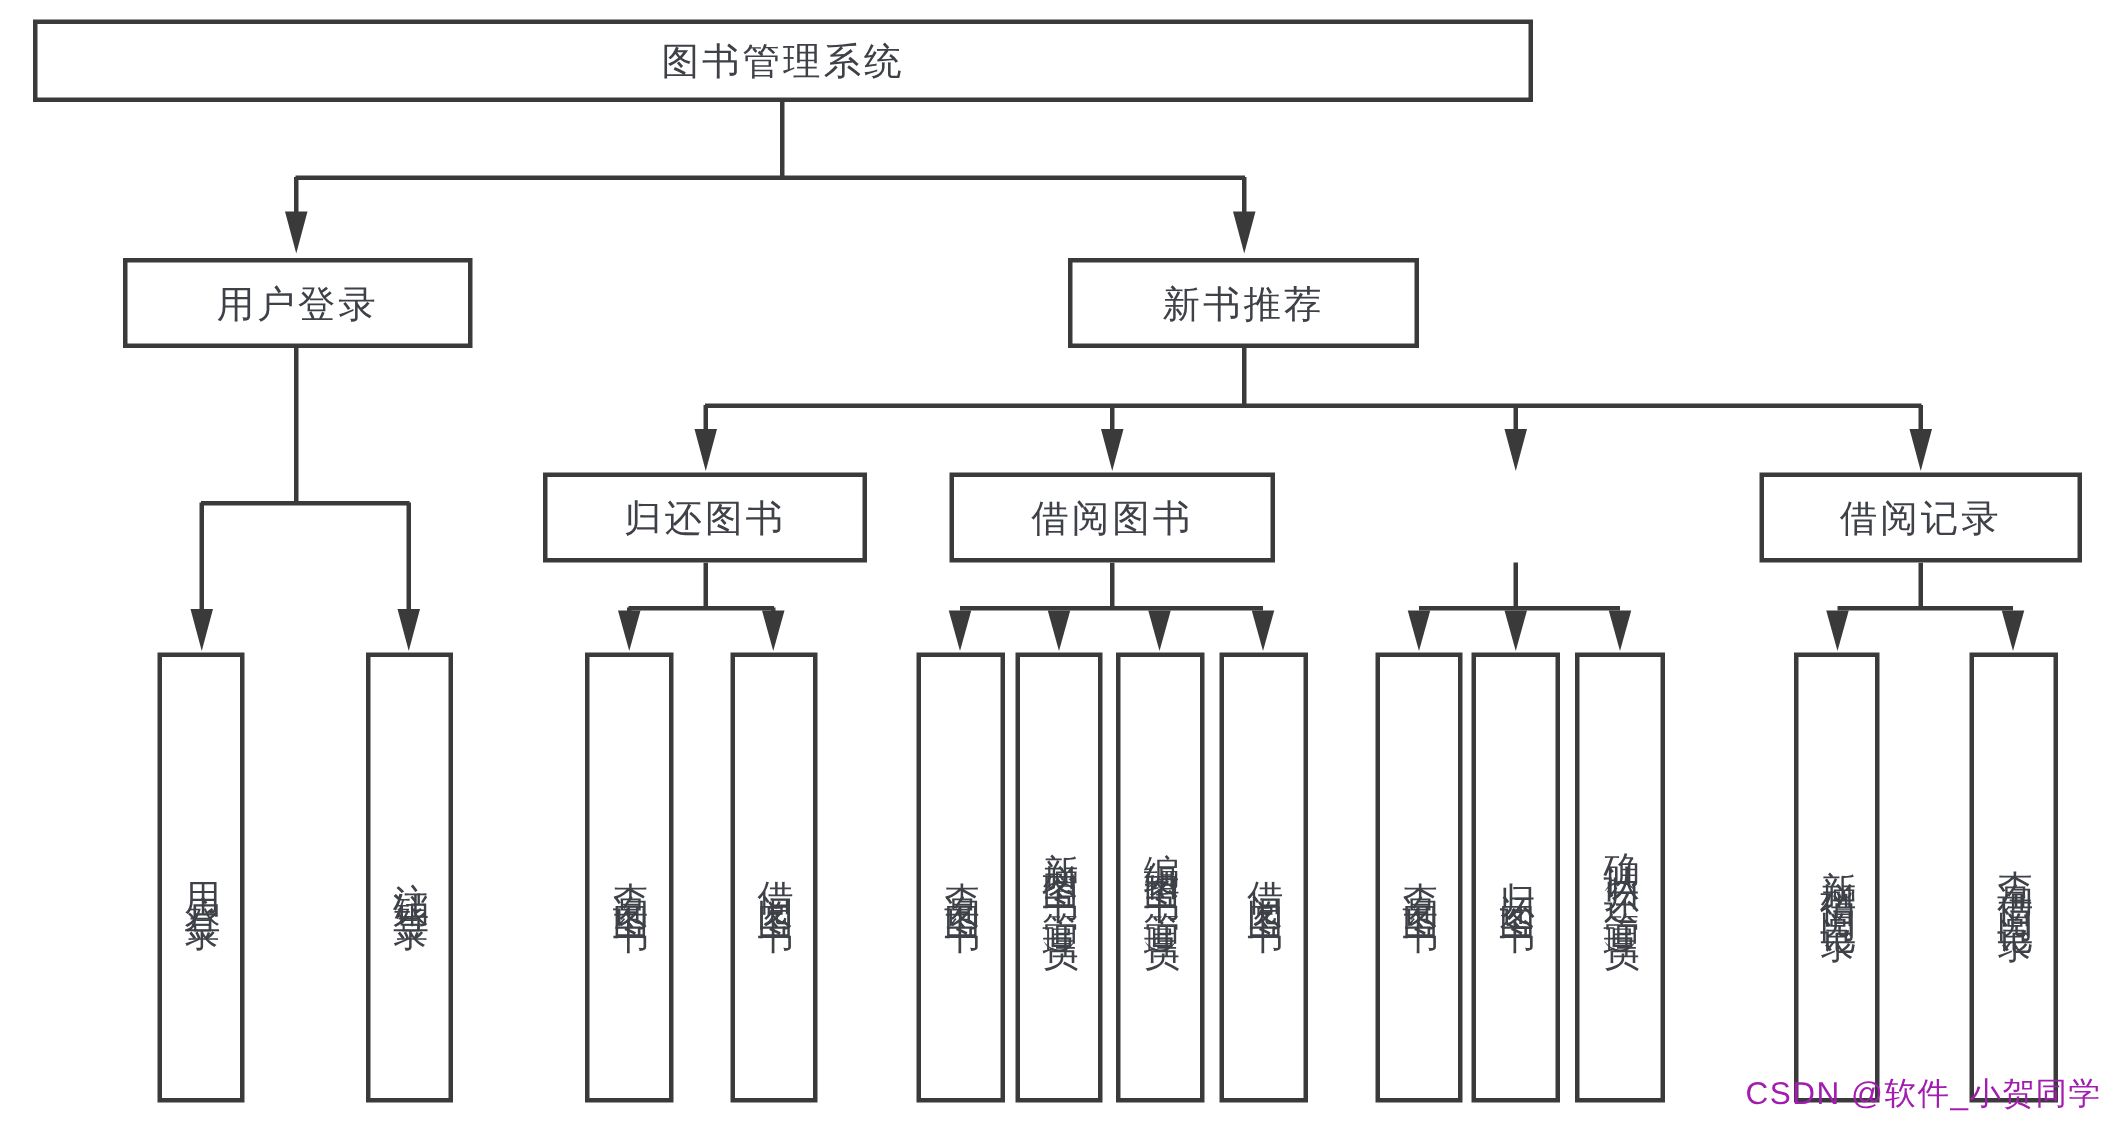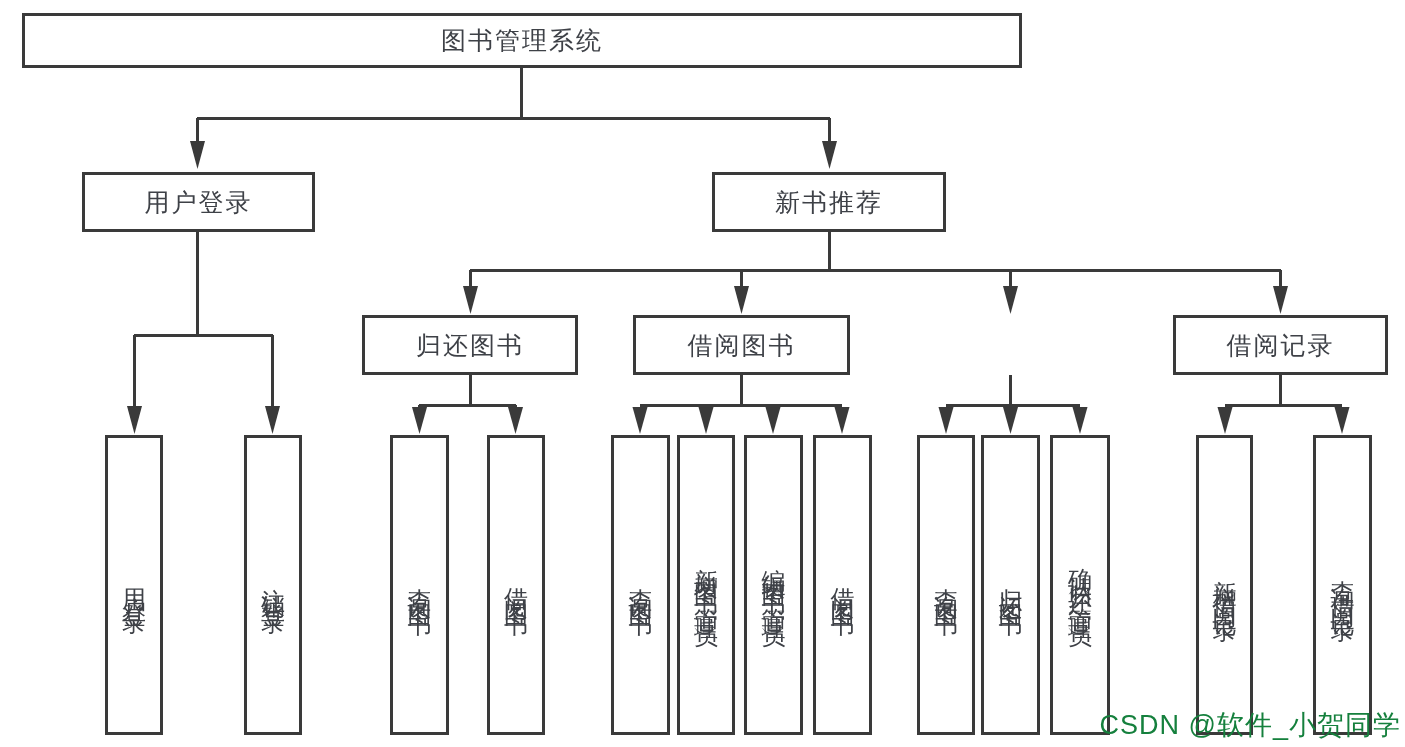--- a/index.html
+++ b/index.html
@@ -44,22 +44,22 @@
     writing-mode: vertical-rl;
     text-orientation: mixed;
     letter-spacing: 8px;
     line-height: 1;
     white-space: nowrap;
   }
   .watermark {
     position: absolute;
     right: 4px;
     bottom: 4px;
-    font-size: 27px;
-    color: #15803d;
+    font-size: 21px;
+    color: #a21caf;
     letter-spacing: 1px;
     z-index: 5;
     white-space: nowrap;
   }
 </style>
 </head>
 <body>
 
 <div class="canvas">
 

